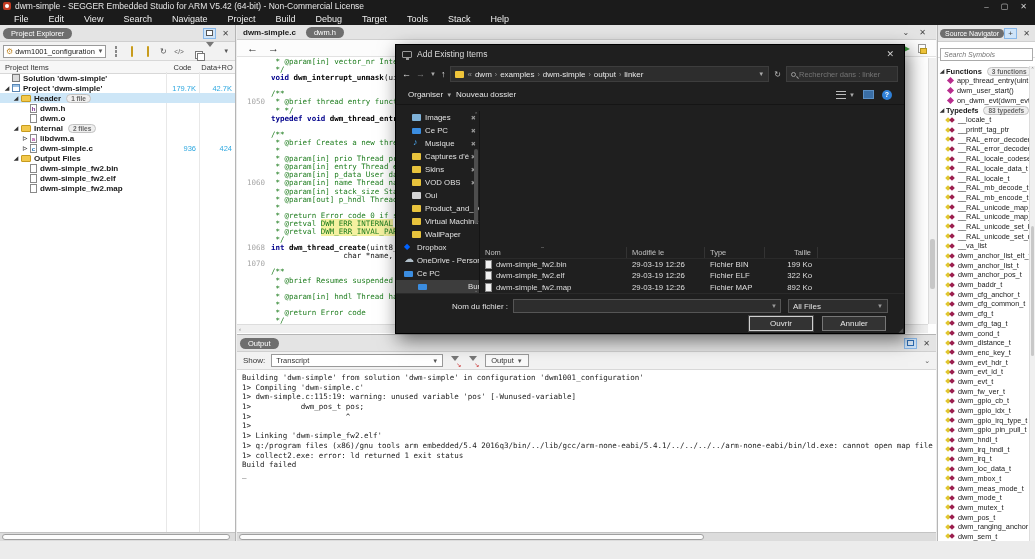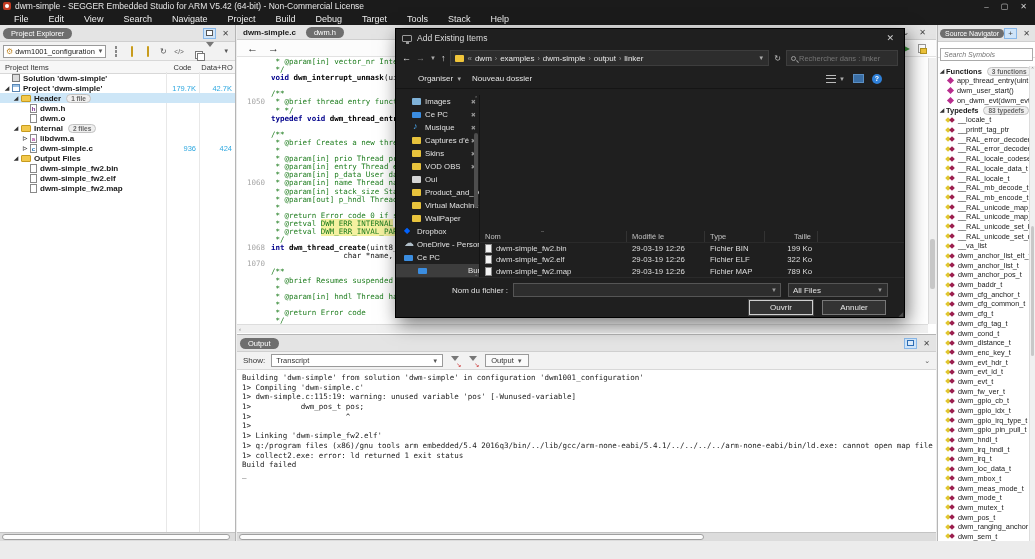--- a/index.html
+++ b/index.html
@@ -100,40 +100,40 @@
   .nav-head{height:10px;display:flex;align-items:center;font-size:7.5px;font-weight:bold;color:#1a1a1a;white-space:nowrap;}
   .nav-item{height:9.7px;display:flex;align-items:center;font-size:7.3px;color:#222;white-space:nowrap;padding-left:8px;}
   .fn-ico{width:5px;height:5px;background:#b82d8e;transform:rotate(45deg);margin:0 4px 0 2px;flex:none;}
   .td-ico{width:9px;height:6px;position:relative;margin-right:3px;flex:none;}
   .td-ico::before{content:"";position:absolute;left:0;top:1px;width:4px;height:4px;background:#e0c830;transform:rotate(45deg);}
   .td-ico::after{content:"";position:absolute;left:4px;top:1px;width:4px;height:4px;background:#9c1f4f;transform:rotate(45deg);}
   .sn-scroll{position:absolute;right:0;top:41px;width:6px;bottom:0;background:#f0f0f0;border-left:1px solid #ddd;font-size:5px;color:#777;text-align:center;}
   .sn-scroll .thumb{position:absolute;left:1px;right:1px;top:160px;height:130px;background:#c8c8c8;border-radius:2px;}
 
   
-  .dialog{position:absolute;left:395px;top:28px;width:510px;height:290px;background:#1f1f1f;color:#e4e4e4;z-index:50;border:1px solid #000;box-shadow:3px 6px 18px rgba(0,0,0,.55);font-size:8px;}
+  .dialog{position:absolute;left:395px;top:44px;width:510px;height:290px;background:#1f1f1f;color:#e4e4e4;z-index:50;border:1px solid #000;box-shadow:3px 6px 18px rgba(0,0,0,.55);font-size:8px;}
   .dlg-title{height:18px;display:flex;align-items:center;padding:0 6px;font-size:8.5px;color:#dcdcdc;}
   .dlg-ico{width:10px;height:7px;border:1px solid #9a9a9a;border-radius:1px;margin-right:5px;position:relative;}
   .dlg-ico::after{content:"";position:absolute;left:3px;bottom:-3px;width:3px;height:2px;background:#9a9a9a;}
   .dlg-close{margin-left:auto;color:#cfcfcf;font-size:9px;padding:0 4px;}
   .dlg-nav{height:22px;display:flex;align-items:center;padding:0 6px;gap:5px;}
   .nav-ico{color:#e0e0e0;font-size:9px;}
   .nav-ico.dim{color:#777;}
   .nav-ico.small{font-size:6px;color:#aaa;}
   .crumb-box{flex:1;height:16px;background:#2d2d2d;border:1px solid #3d3d3d;display:flex;align-items:center;padding:0 4px;gap:3px;white-space:nowrap;overflow:hidden;}
   .crumb-folder{width:9px;height:7px;background:#f0c53a;border-radius:1px;flex:none;}
   .crumb{color:#e8e8e8;}
   .crumb-sep{color:#9a9a9a;font-size:7px;}
   .crumb-ovf{color:#9a9a9a;}
   .crumb-box .chev{margin-left:auto;color:#aaa;font-size:6px;}
   .dlg-search{width:112px;height:16px;background:#2d2d2d;border:1px solid #3d3d3d;display:flex;align-items:center;padding:0 4px;gap:3px;}
   .dlg-search input{background:transparent;border:none;outline:none;color:#9a9a9a;font-size:7.5px;width:100%;font-family:"Liberation Sans",sans-serif;}
   .mag{width:5px;height:5px;border:1px solid #9a9a9a;border-radius:50%;position:relative;flex:none;}
   .mag::after{content:"";position:absolute;left:4px;top:4px;width:3px;height:1px;background:#9a9a9a;transform:rotate(45deg);}
-  .dlg-toolbar{height:20px;display:flex;padding:0 22px;gap:10px;border-bottom:1px solid #151515;}
+  .dlg-toolbar{height:20px;display:flex;padding:0 12px;gap:4px;border-bottom:1px solid #151515;}
   .tb-item{display:flex;align-items:center;gap:3px;color:#e4e4e4;}
   .tb-item .chev{font-size:6px;color:#aaa;}
   .dlg-tools-right{margin-left:auto;display:flex;align-items:center;gap:8px;}
   .list-ico{width:10px;height:8px;display:flex;flex-direction:column;justify-content:space-between;}
   .list-ico i{height:1px;background:#bbb;}
   .pane-ico{width:11px;height:9px;background:#3a6ea5;border:1px solid #5b8fc4;}
   .help-ico{width:10px;height:10px;border-radius:50%;background:#2f80d8;color:#fff;font-size:7px;display:flex;align-items:center;justify-content:center;font-weight:bold;}
   .dlg-body{position:absolute;left:0;right:0;top:60px;bottom:40px;display:flex;align-items:flex-end;}
   .dlg-side{width:84px;flex:none;position:relative;border-right:1px solid #141414;overflow:hidden;}
   .side-item{height:13px;display:flex;align-items:center;font-size:7.8px;color:#e0e0e0;padding-left:16px;white-space:nowrap;overflow:hidden;}
@@ -793,21 +793,21 @@
               <span class="fc typ">Fichier ELF</span>
               <span class="fc tai">322 Ko</span>
             </div>
             <div class="file-row">
               <span class="fc nom">
                 <span class="fic"></span>
                 <span>dwm-simple_fw2.map</span>
               </span>
               <span class="fc mod">29-03-19 12:26</span>
               <span class="fc typ">Fichier MAP</span>
-              <span class="fc tai">789 Ko</span>
+              <span class="fc tai">892 Ko</span>
             </div>
           </div>
       </div>
     </div>
     <div class="dlg-footer">
       <div class="fname-row">
         <span class="fname-label">Nom du fichier :</span>
         <div class="fname-input">
           <span></span>
           <span class="chev">▼</span>

